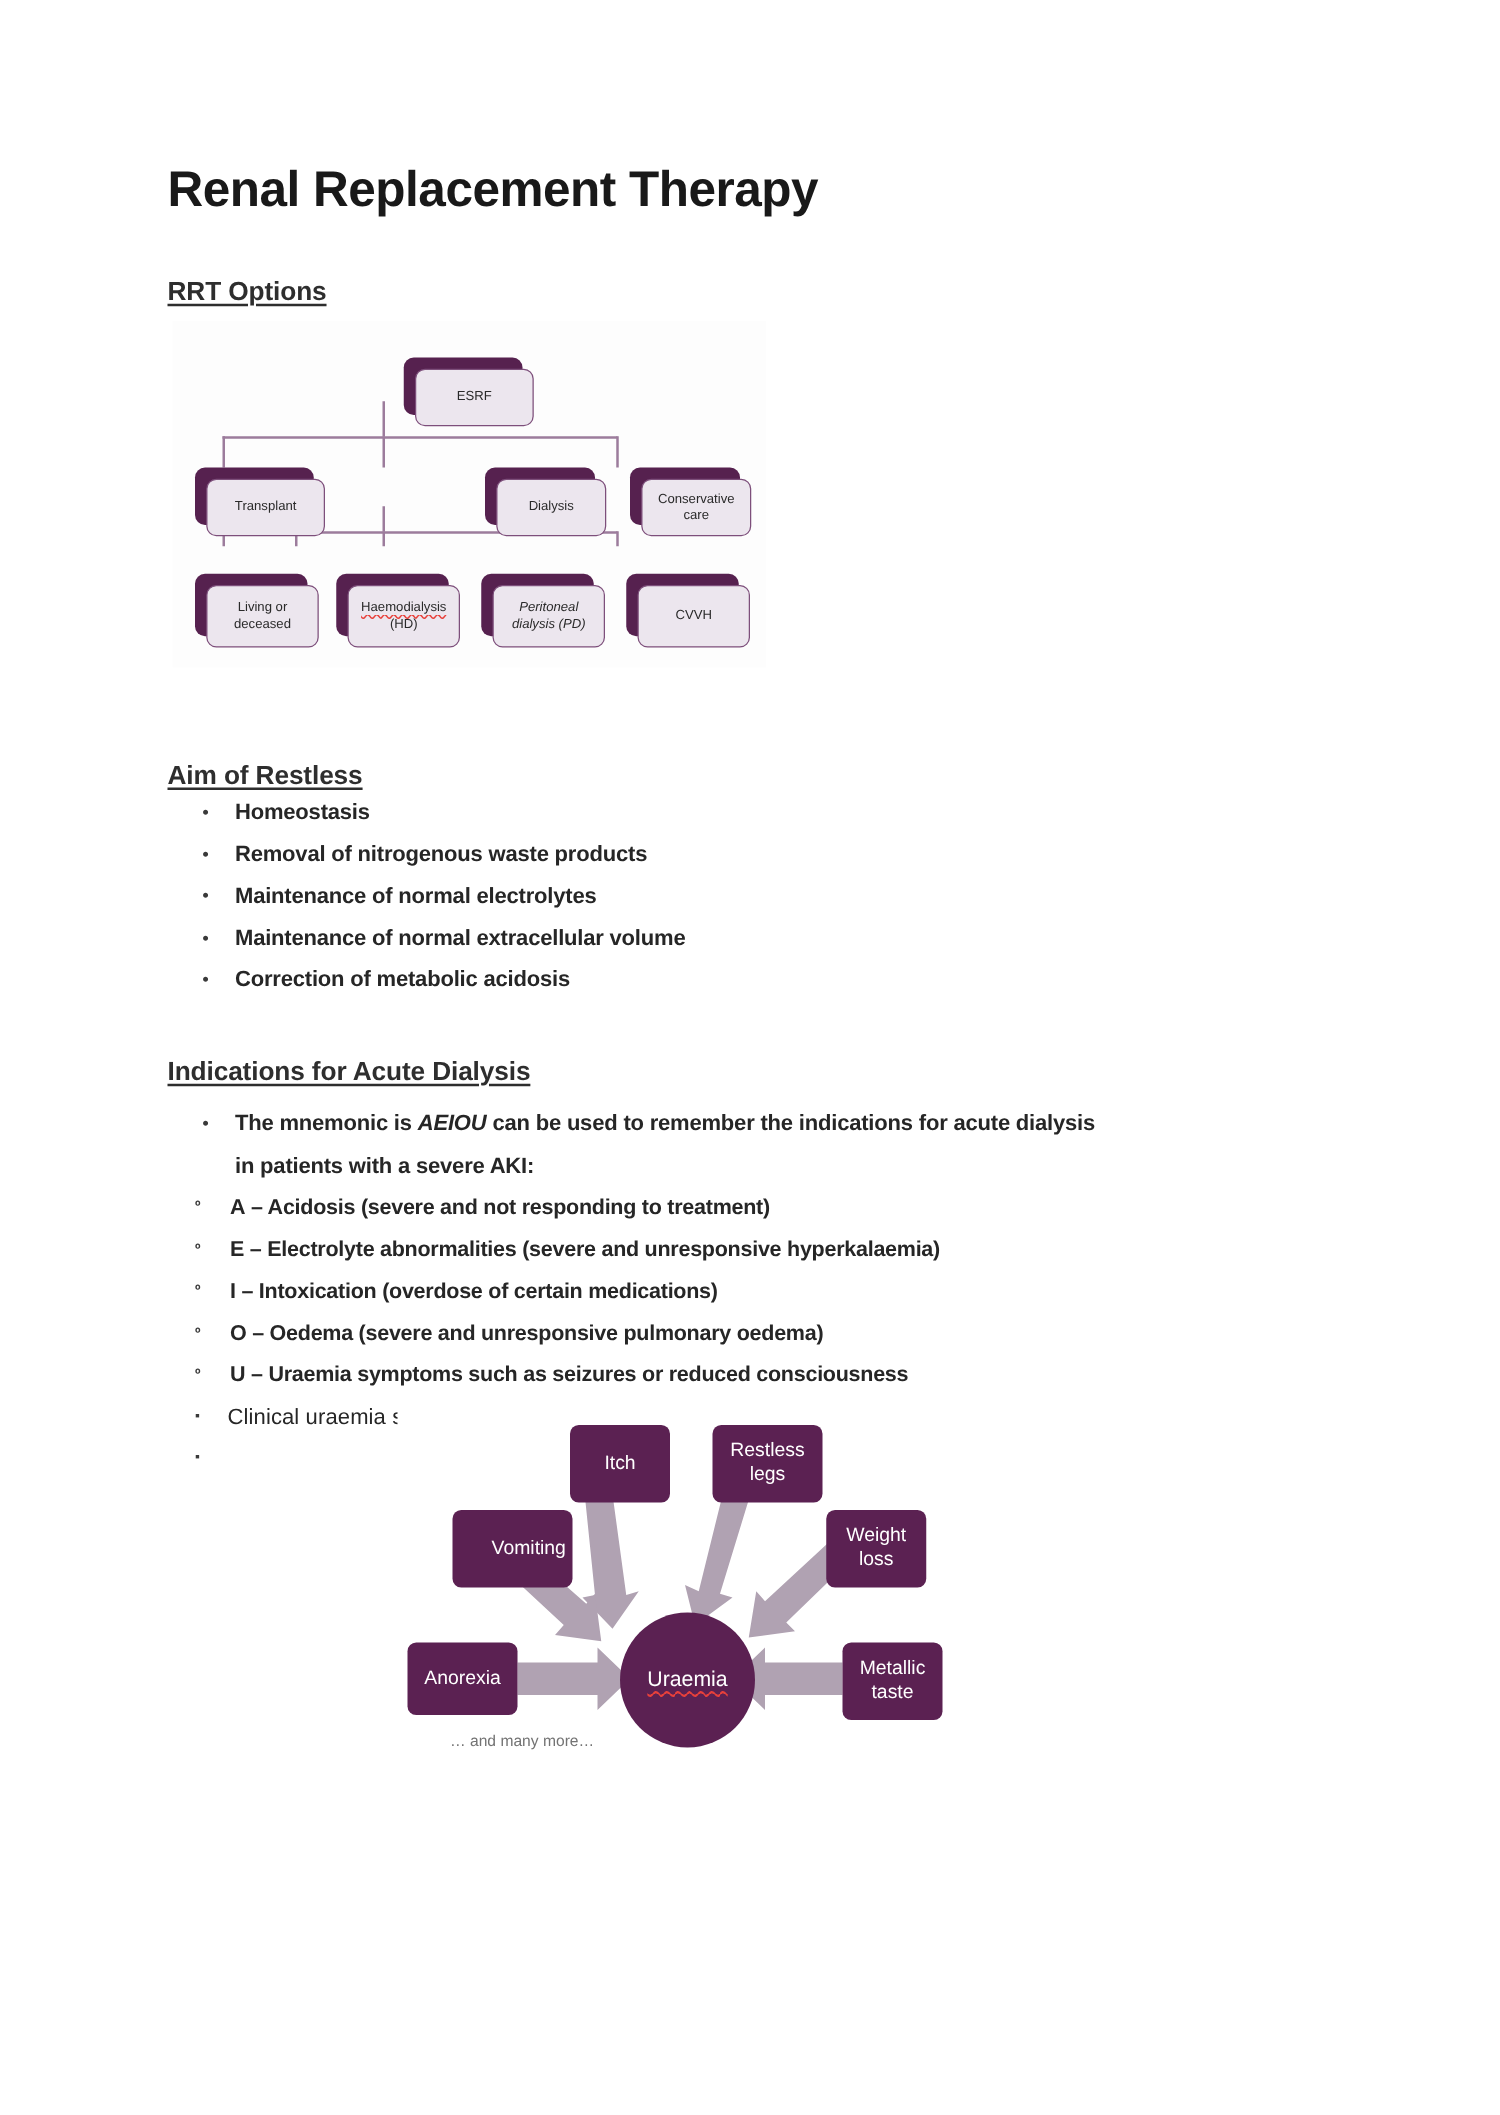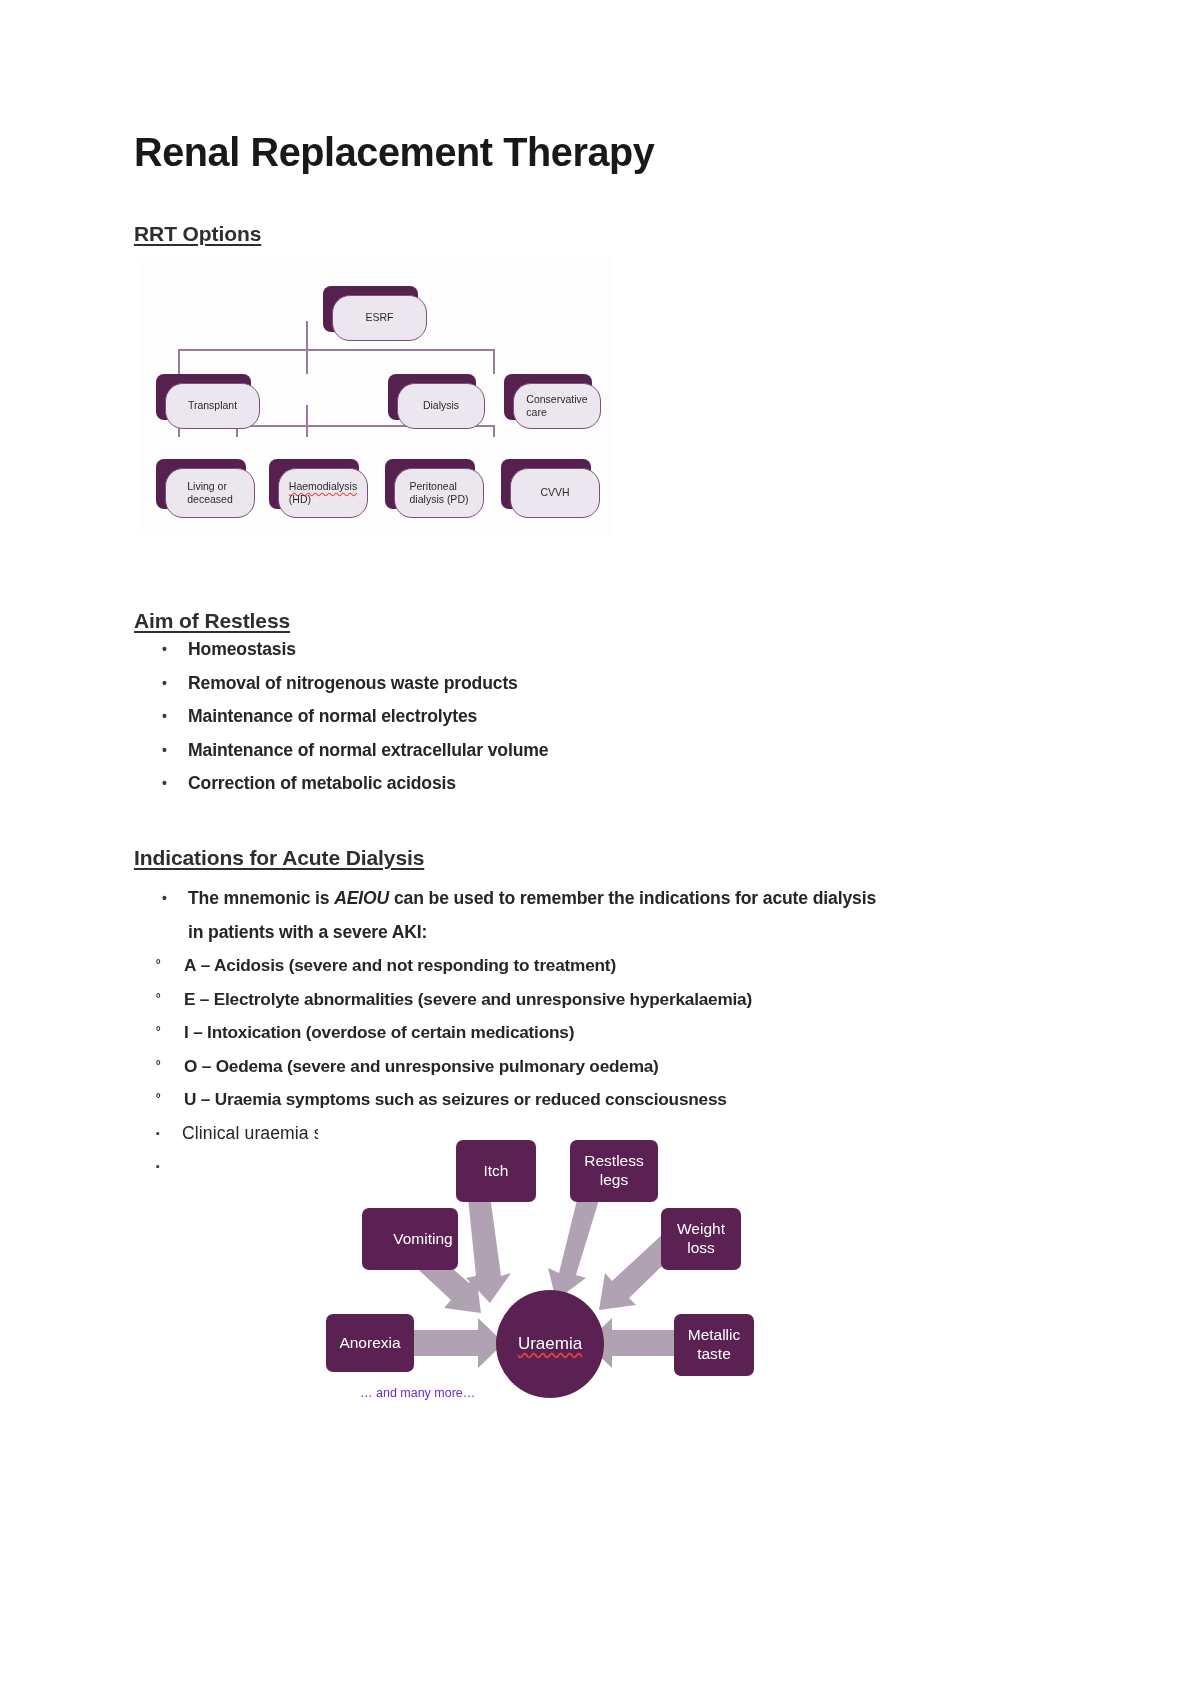--- a/index.html
+++ b/index.html
@@ -161,26 +161,26 @@
     background: #56214f;
     border-radius: 8px;
   }
   .fbox .face {
     position: absolute;
     left: 9px; top: 9px;
     width: 100%;
     height: 100%;
     background: #ece6ee;
     border: 1.4px solid #7d4f7b;
-    border-radius: 18px;
+    border-radius: 8px;
     box-sizing: border-box;
     display: flex;
     align-items: center;
     justify-content: center;
-    text-align: left;
+    text-align: center;
     font-size: 10.5px;
     color: #2a2a2a;
     line-height: 1.25;
     font-weight: 500;
     padding: 2px;
   }
   .fbox .face .spell {
     text-decoration: underline wavy #e8403a;
     text-decoration-skip-ink: none;
     text-underline-offset: 2px;
@@ -232,21 +232,21 @@
   .ucircle span {
     text-decoration: underline wavy #e8403a;
     text-decoration-skip-ink: none;
     text-underline-offset: 3px;
   }
   .umore {
     position: absolute;
     left: 42px;
     top: 268px;
     font-size: 12.5px;
-    color: #6d28d9;
+    color: #737373;
     font-weight: 500;
   }
   .uarrow { position: absolute; }
 </style>
 </head>
 <body>
 
 <div class="page">
 
   <div class="content">
@@ -347,21 +347,21 @@
         </div>
     </div>
 
     <div class="fbox" style="left:131px; top:202px; width:90px; height:50px;">
       <div class="shadow"></div>
       <div class="face">
           <span><span class="spell">Haemodialysis</span><br><span>(HD)</span></span>
         </div>
     </div>
 
-    <div class="fbox" style="left:247px; top:202px; width:90px; height:50px;">
+    <div class="fbox" style="left:247px; top:202px; width:90px; height:50px;font-style:italic;">
       <div class="shadow"></div>
       <div class="face">
           <span><span>Peritoneal</span><br><span>dialysis (PD)</span></span>
         </div>
     </div>
 
     <div class="fbox" style="left:363px; top:202px; width:90px; height:50px;">
       <div class="shadow"></div>
       <div class="face">
           <span>CVVH</span>

